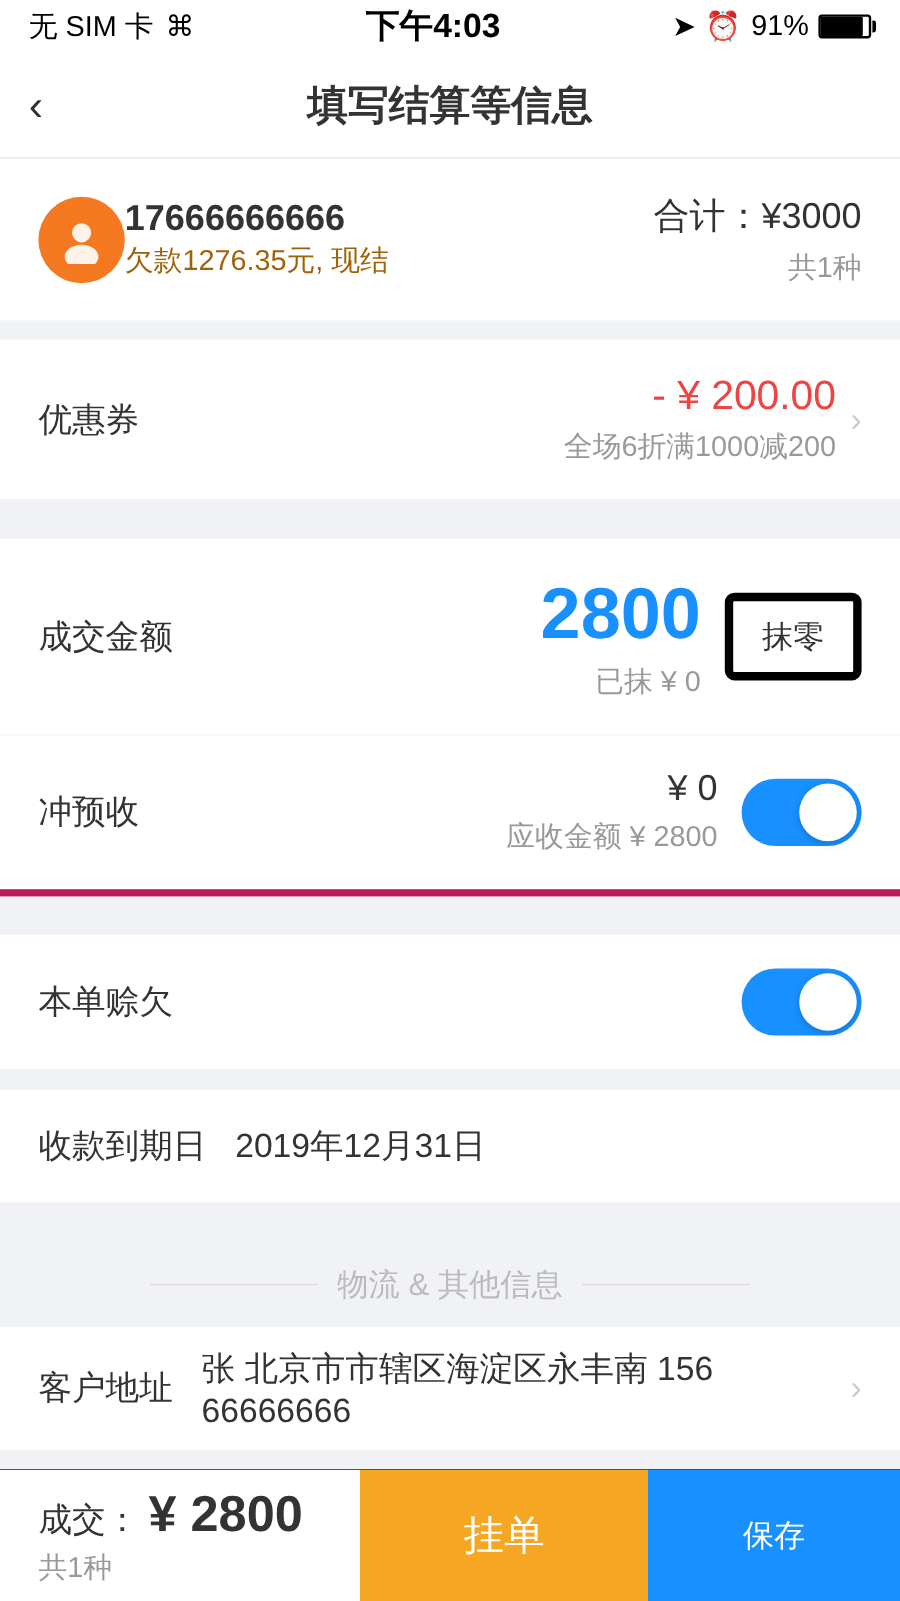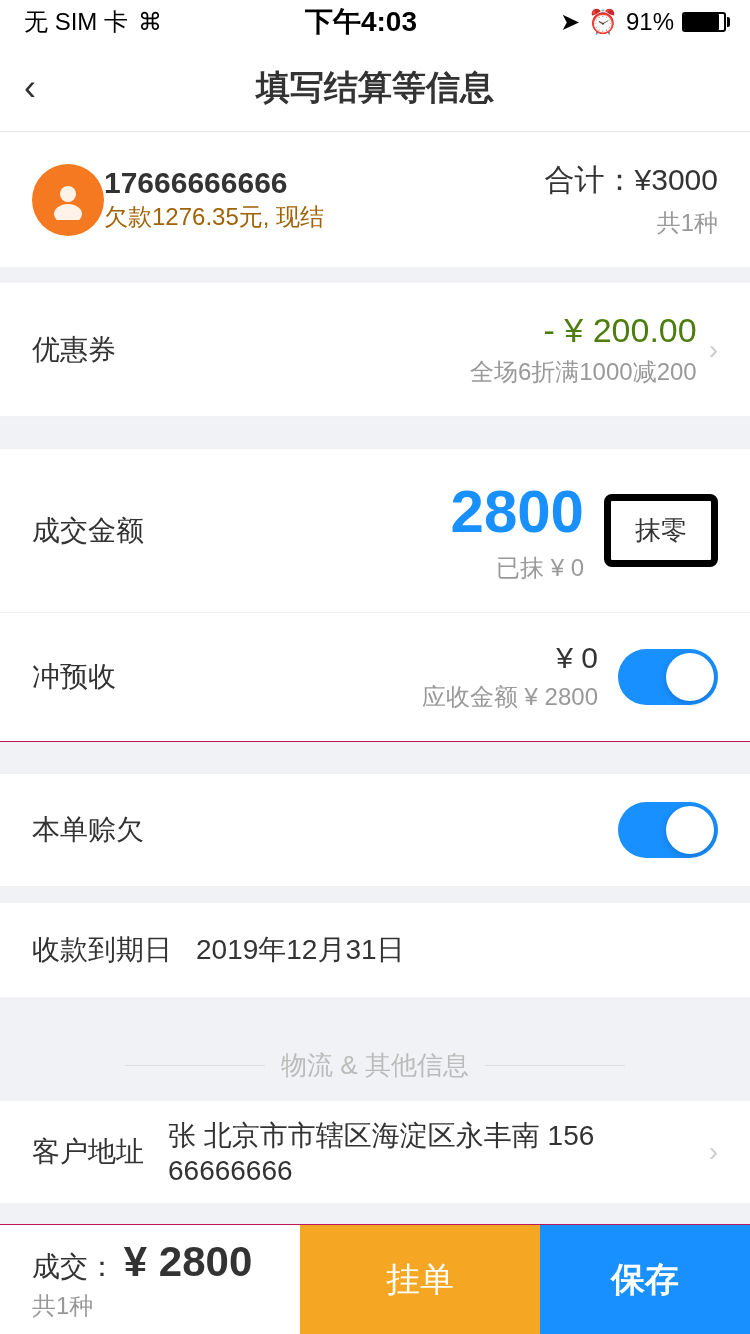--- a/index.html
+++ b/index.html
@@ -93,21 +93,21 @@
 
     
     .coupon-section {
       background: #fff;
       padding: 28px 32px;
       display: flex;
       align-items: center;
       justify-content: space-between;
       border-bottom: 1px solid #f0f0f0;
     }
-    .coupon-amount { font-size: 34px; color: #4d7c0f; font-weight: 500; }
+    .coupon-amount { font-size: 34px; color: #ef4444; font-weight: 500; }
     .coupon-desc { font-size: 24px; color: #999; margin-top: 6px; }
 
     
     .deal-section {
       background: #fff;
       padding: 28px 32px;
       display: flex;
       align-items: center;
       justify-content: space-between;
       border-bottom: 1px solid #f0f0f0;
@@ -147,21 +147,21 @@
       box-shadow: 0 2px 6px rgba(0,0,0,0.2);
     }
 
     
     .precollect-section {
       background: #fff;
       padding: 28px 32px;
       display: flex;
       align-items: center;
       justify-content: space-between;
-      border-bottom: 1px solid #be185d;
+      border-bottom: 6px solid #be185d;
     }
     .precollect-label { font-size: 28px; color: #333; }
     .precollect-right { display: flex; align-items: center; gap: 20px; }
     .precollect-val { text-align: right; }
 
     
     .divider-section {
       background: #f0f2f5;
       height: 16px;
     }
@@ -249,23 +249,23 @@
       font-weight: 400;
       cursor: pointer;
     }
     .bottom-btn-save {
       width: 210px;
       height: 110px;
       background: #1890ff;
       display: flex;
       align-items: center;
       justify-content: center;
-      font-size: 34px;
+      font-size: 26px;
       color: #fff;
-      font-weight: 700;
+      font-weight: 400;
       cursor: pointer;
     }
     .battery-bar {
       display: inline-block;
       width: 44px;
       height: 20px;
       border: 2px solid #000;
       border-radius: 3px;
       position: relative;
     }

